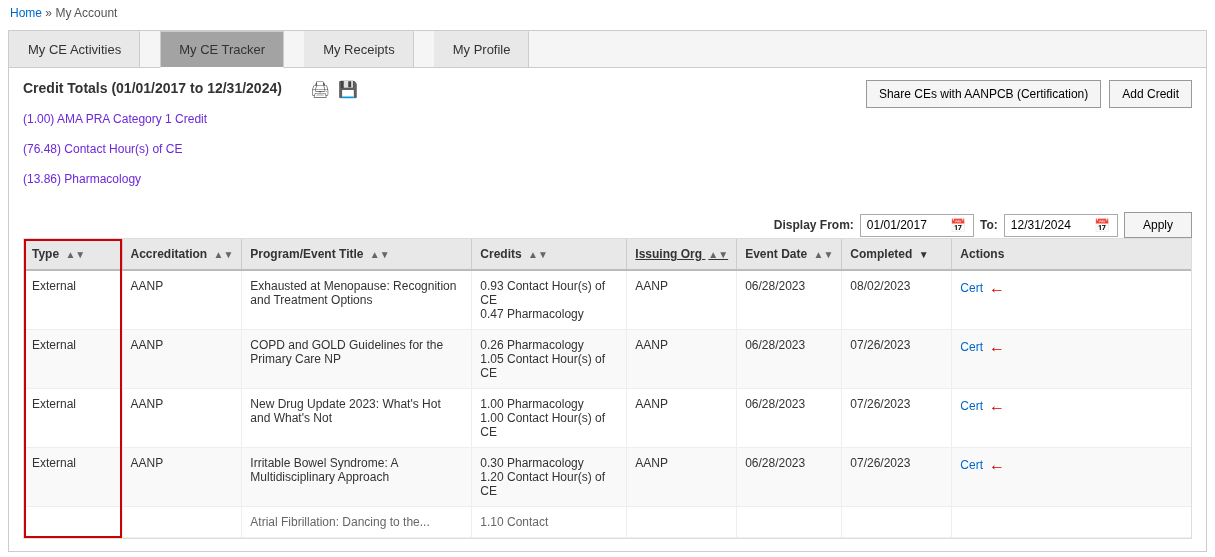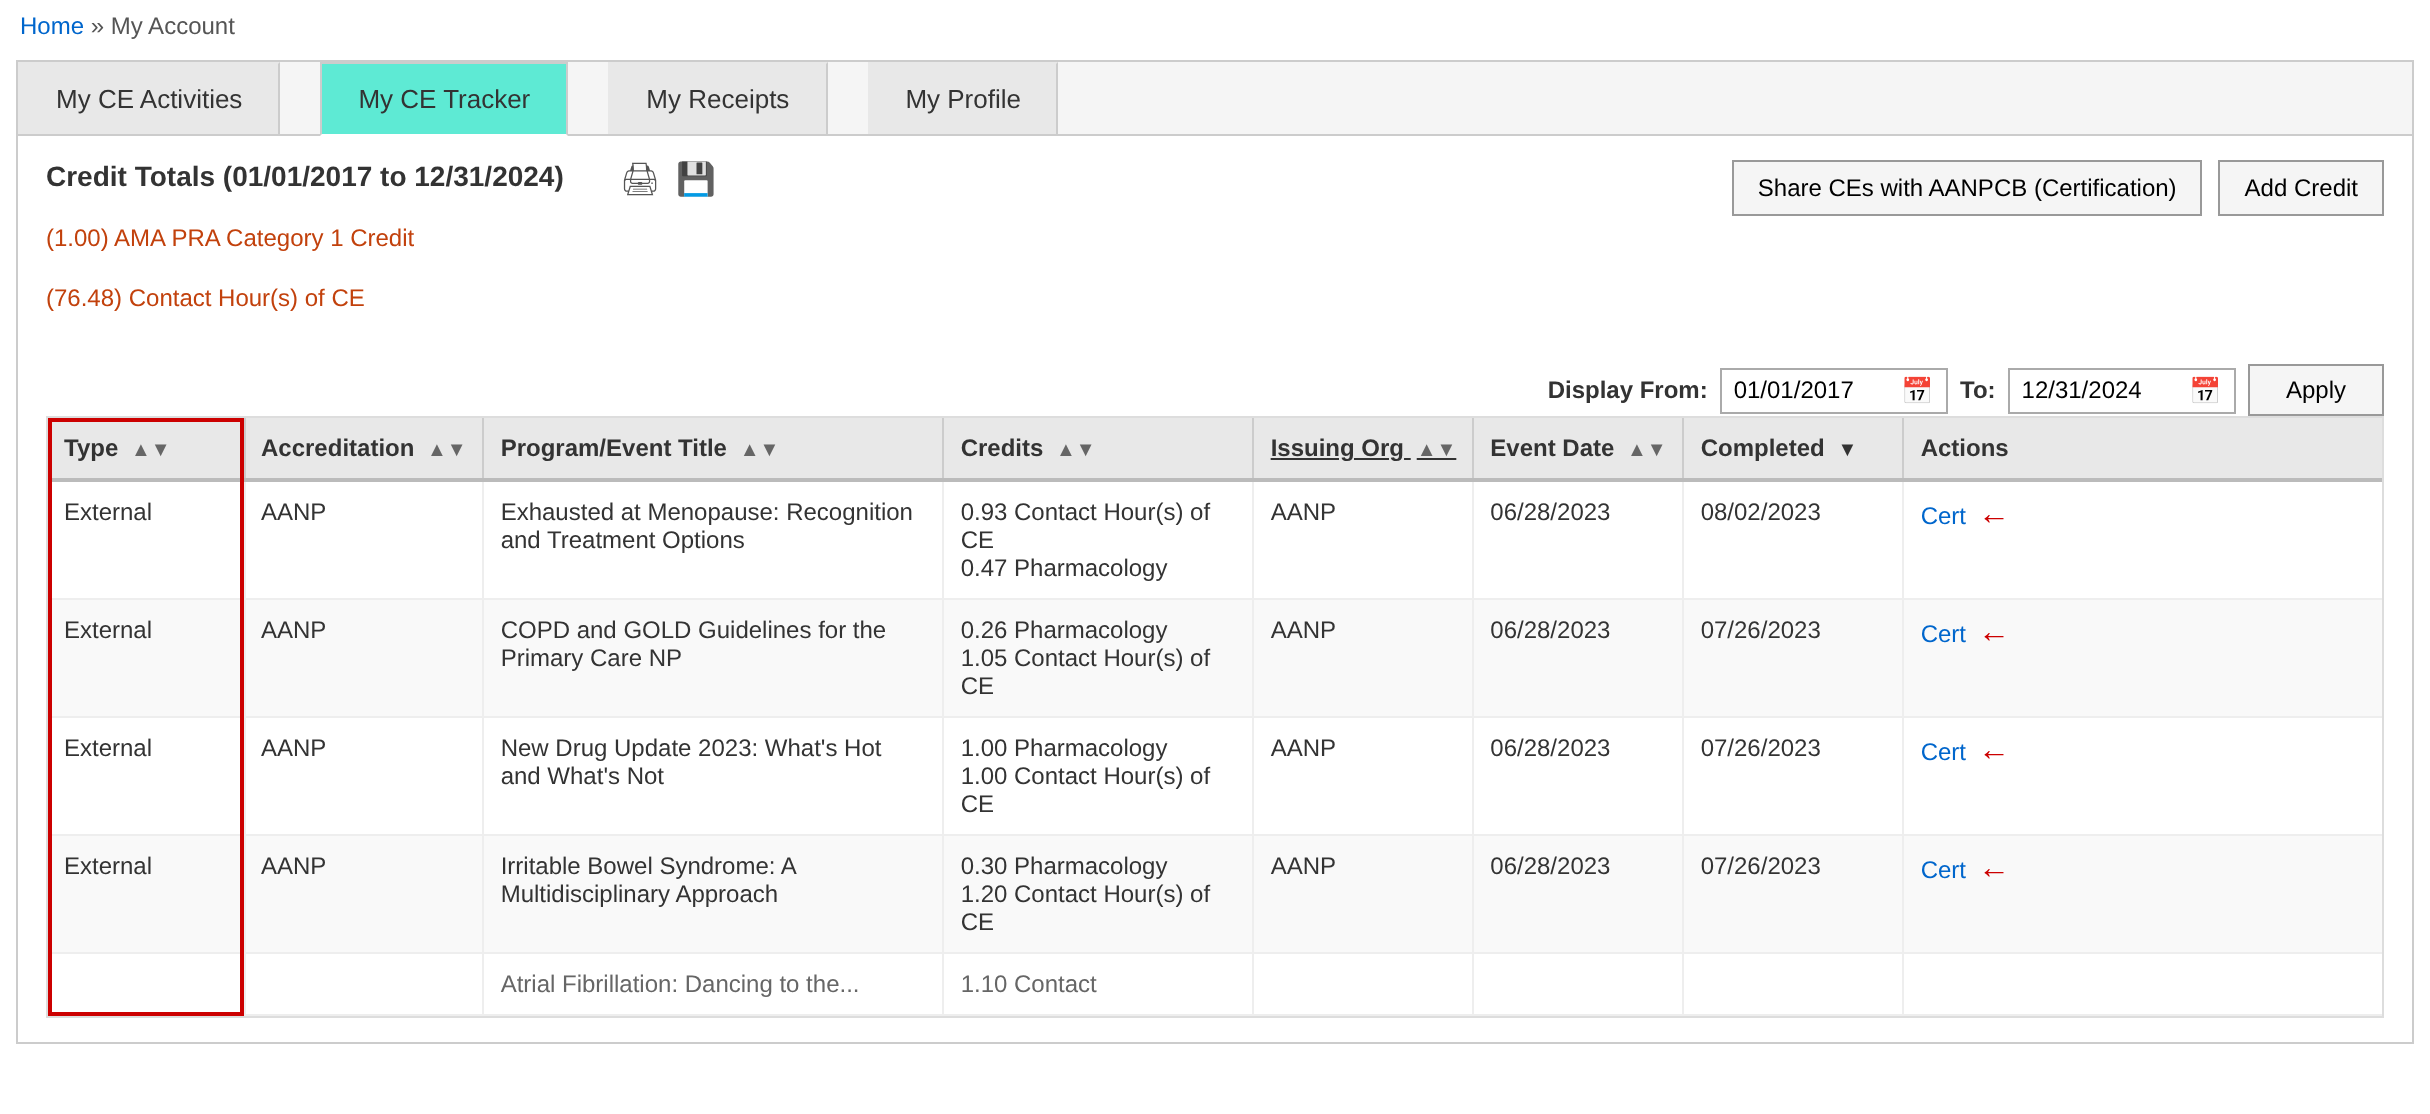--- a/index.html
+++ b/index.html
@@ -15,33 +15,33 @@
       padding: 10px 18px;
       cursor: pointer;
       border: 1px solid transparent;
       border-bottom: none;
       font-size: 13px;
       color: #333;
       background: #e8e8e8;
       border-right: 1px solid #ccc;
     }
     .tab.active {
-      background: #5eead4;
+      background: #a3a3a3;
       border: 1px solid #ccc;
       border-bottom: 1px solid #fff;
       margin-bottom: -1px;
       z-index: 1;
       position: relative;
     }
 
     .content { padding: 12px 14px; }
 
     .credit-header { display: flex; align-items: flex-start; justify-content: space-between; margin-bottom: 10px; }
     .credit-totals h3 { font-size: 14px; font-weight: bold; margin-bottom: 3px; }
-    .credit-totals .line { font-size: 12px; color: #c2410c; margin: 16px 0; }
+    .credit-totals .line { font-size: 12px; color: #6d28d9; margin: 16px 0; }
     .print-icons { display: flex; gap: 8px; margin-left: 16px; }
     .print-icon { font-size: 16px; cursor: pointer; color: #555; }
 
     .top-right-buttons { display: flex; gap: 8px; align-items: center; }
     .btn-share { border: 1px solid #999; background: #f5f5f5; padding: 6px 12px; cursor: pointer; font-size: 12px; }
     .btn-add { border: 1px solid #999; background: #f5f5f5; padding: 6px 12px; cursor: pointer; font-size: 12px; }
 
     .date-filter { display: flex; align-items: center; justify-content: flex-end; gap: 6px; font-size: 12px; }
     .date-filter label { font-weight: bold; }
     .date-input-wrap { display: flex; align-items: center; border: 1px solid #aaa; background: #fff; padding: 3px 6px; gap: 4px; }
@@ -119,20 +119,21 @@
   </div>
 
   <div class="content">
 
     <div class="credit-header">
       <div style="display:flex; align-items:flex-start; gap:12px;">
         <div class="credit-totals">
           <h3>Credit Totals (01/01/2017 to 12/31/2024)</h3>
           <div class="line">(1.00) AMA PRA Category 1 Credit</div>
           <div class="line">(76.48) Contact Hour(s) of CE</div>
+          <div class="line">(13.86) Pharmacology</div>
         </div>
         <div class="print-icons">
           <span class="print-icon" title="Print">🖨</span>
           <span class="print-icon" title="Save">💾</span>
         </div>
       </div>
       <div class="top-right-buttons">
         <button class="btn-share">Share CEs with AANPCB (Certification)</button>
         <button class="btn-add">Add Credit</button>
       </div>

